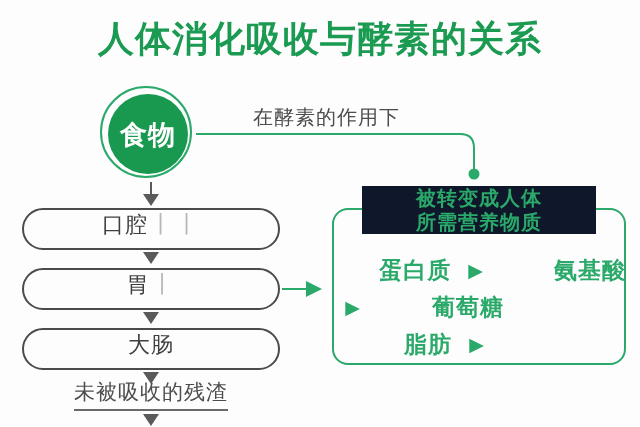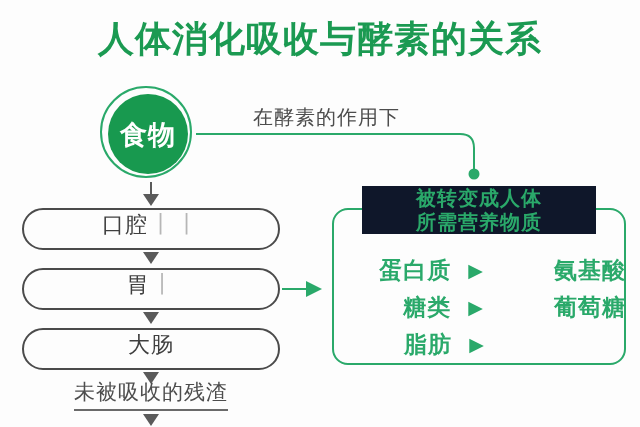--- a/index.html
+++ b/index.html
@@ -277,21 +277,20 @@
     <span class="hl">所需营养物质</span>
   </div>
 
   <div id="nutrient-rows">
     <div class="nutrient-row">
       <span class="from">蛋白质</span>
       <span class="arrow-glyph">▶</span>
       <span class="to">氨基酸</span>
     </div>
     <div class="nutrient-row">
-      <span class="from">糖类</span>
       <span class="arrow-glyph">▶</span>
       <span class="to">葡萄糖</span>
     </div>
     <div class="nutrient-row">
       <span class="from">脂肪</span>
       <span class="arrow-glyph">▶</span>
     </div>
   </div>
 
 </div>

